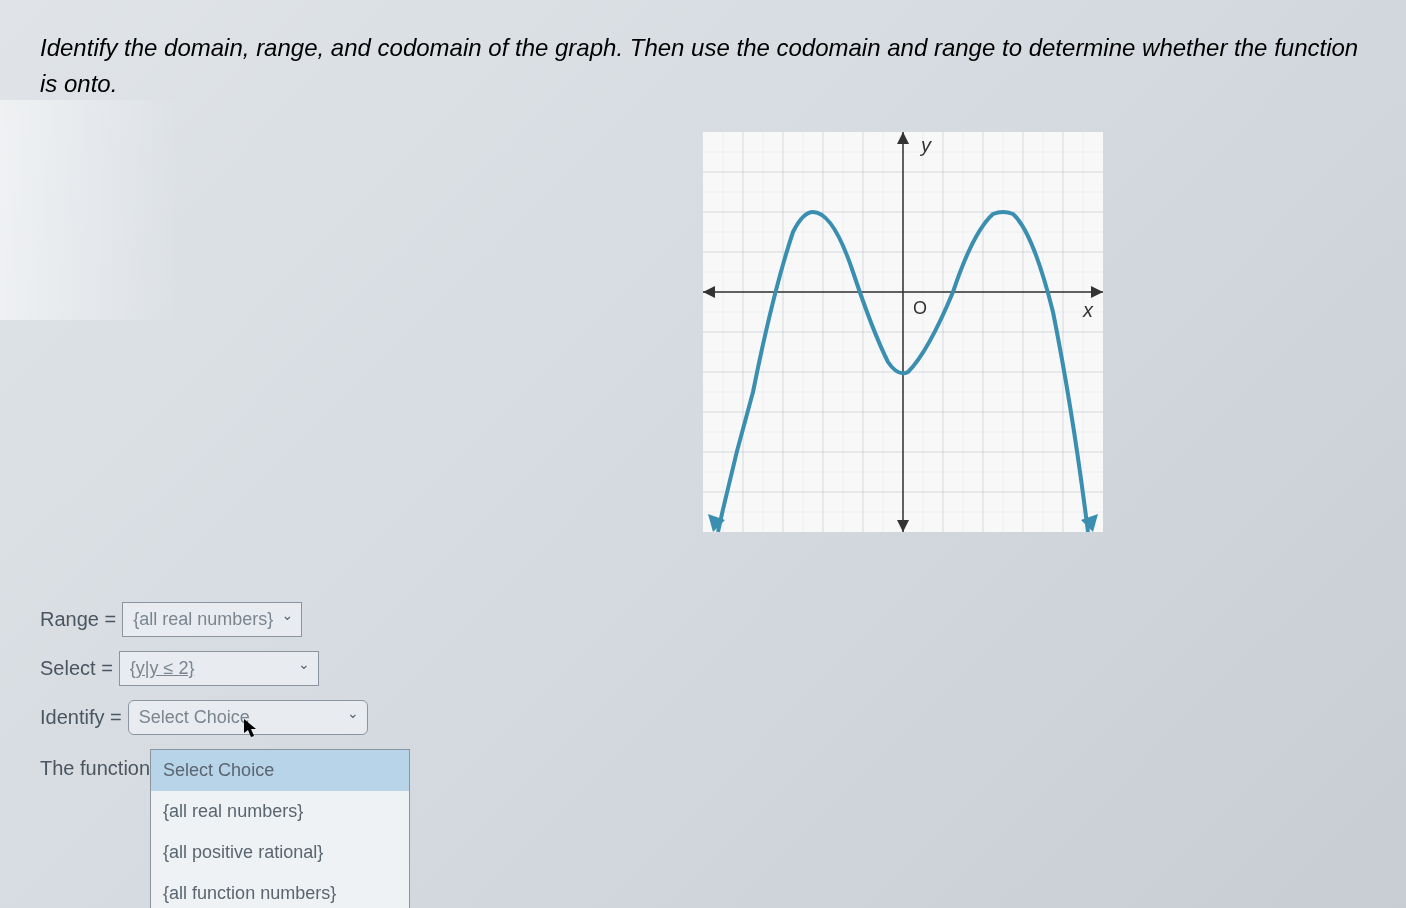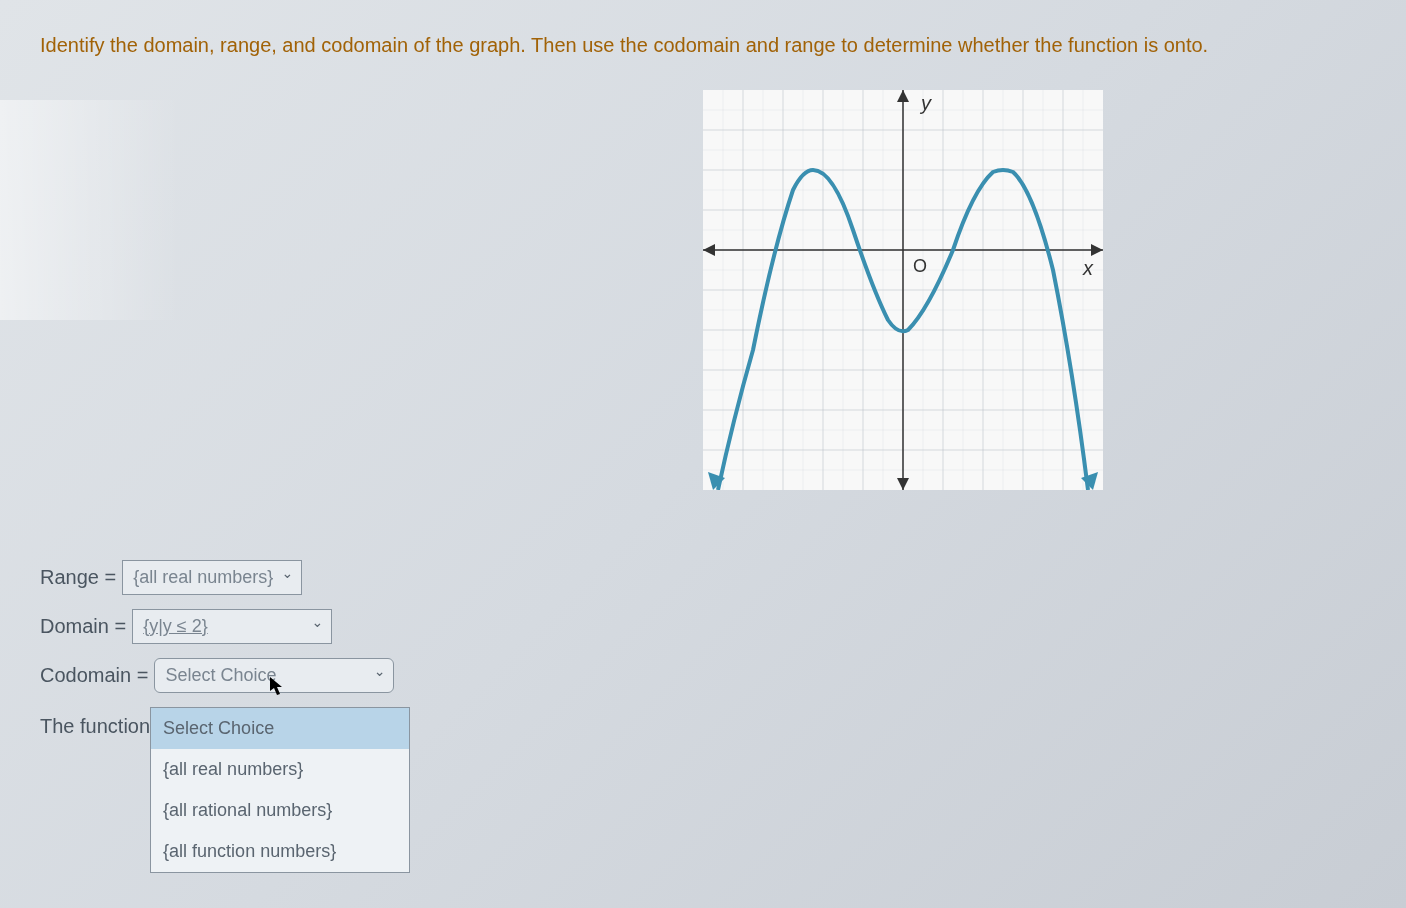--- a/index.html
+++ b/index.html
@@ -7,24 +7,25 @@
       font-family: Arial, sans-serif;
       background: linear-gradient(135deg, #e0e4e8 0%, #d5dae0 50%, #c8cdd4 100%);
       width: 1406px;
       height: 908px;
       padding: 30px 40px;
       color: #4a5560;
       position: relative;
       overflow: hidden;
     }
     .question-text {
-      font-size: 20px;
-      color: #a16207;
+      font-size: 24px;
+      color: #000000;
       margin-bottom: 30px;
       line-height: 1.5;
+      font-style: italic;
     }
     .content-wrap {
       display: flex;
       flex-direction: column;
     }
     .graph-area {
       display: flex;
       justify-content: center;
       margin-left: 400px;
       margin-bottom: 40px;
@@ -202,44 +203,44 @@
   <div class="answers">
 
     <div class="answer-row">
       <span class="answer-label">Range =</span>
       <span class="select-box">
         <span>{all real numbers}</span>
       </span>
     </div>
 
     <div class="answer-row">
-      <span class="answer-label">Domain =</span>
+      <span class="answer-label">Select =</span>
       <span class="select-box" style="min-width:200px;text-decoration:underline;">
         <span>{y|y ≤ 2}</span>
       </span>
     </div>
 
     <div class="answer-row">
-      <span class="answer-label">Codomain =</span>
+      <span class="answer-label">Identify =</span>
       <span class="select-box dropdown-open" style="min-width:240px;">
         <span>Select Choice</span>
         <span class="cursor-arrow" style="left:115px; top:18px;">
           <svg width="16" height="20" viewBox="0 0 16 20">
               <path d="M0,0 L0,14 L4,11 L7,18 L10,17 L7,10 L12,10 Z" fill="#000"></path>
             </svg>
         </span>
       </span>
     </div>
 
     <div class="answer-row function-row">
       <span class="answer-label function-label">The function</span>
       <div class="dropdown-open" style="position:relative;">
         <div class="dropdown-list" style="position:relative;">
           <div class="dropdown-item highlighted">Select Choice</div>
           <div class="dropdown-item">{all real numbers}</div>
-          <div class="dropdown-item">{all rational numbers}</div>
+          <div class="dropdown-item">{all positive rational}</div>
           <div class="dropdown-item">{all function numbers}</div>
         </div>
       </div>
     </div>
 
   </div>
 </div>
 
 </body></html>

